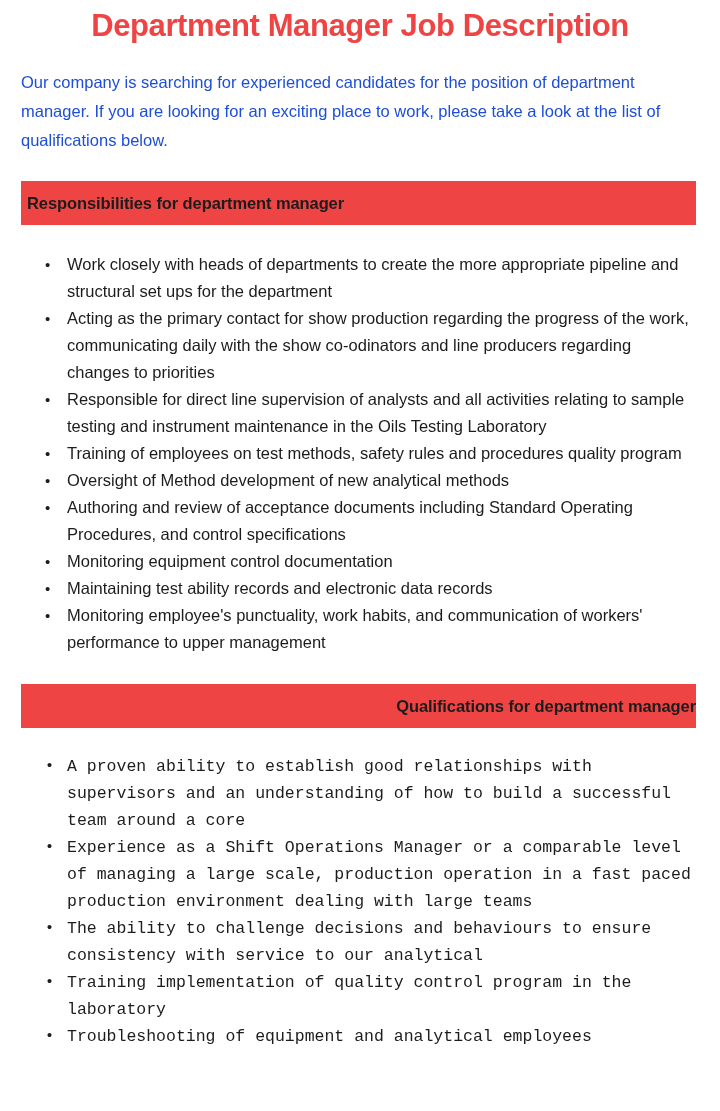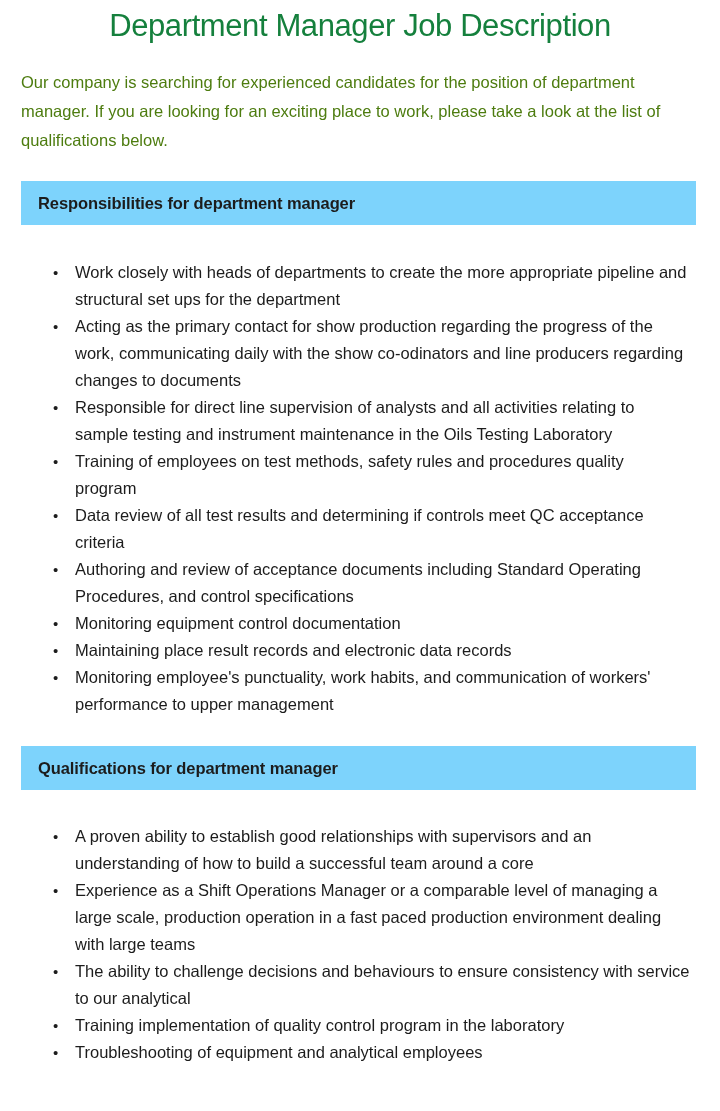--- a/index.html
+++ b/index.html
@@ -20,49 +20,49 @@
     box-sizing: border-box;
     padding: 0;
     background: #ffffff;
     position: relative;
   }
   .doc-title {
     margin: 0;
     padding: 6px 21px 0 21px;
     font-size: 31px;
     line-height: 40px;
-    font-weight: normal;
+    font-weight: bold;
     letter-spacing: -0.4px;
     text-align: center;
-    color: #15803d;
+    color: #ef4444;
   }
   .intro {
     margin: 0;
     padding: 22px 24px 0 21px;
     font-size: 16.5px;
     line-height: 29px;
-    color: #4d7c0f;
+    color: #1d4ed8;
     font-weight: normal;
   }
   .section {
     margin: 0;
   }
   .section-header {
     margin: 26px 24px 0 21px;
-    background: #7dd3fc;
-    padding: 12px 0 12px 17px;
+    background: #ef4444;
+    padding: 12px 0 12px 6px;
     font-size: 16.5px;
     line-height: 20px;
     font-weight: bold;
     color: #1c1c1c;
     letter-spacing: -0.1px;
   }
   ul.bullets {
     list-style: none;
-    margin: 16px;
+    margin: 8px;
     padding: 18px 16px 0 47px;
   }
   ul.bullets li {
     position: relative;
     margin: 0 0 0 0;
     padding: 0 0 0 12px;
     font-size: 16.5px;
     line-height: 27px;
     color: #1c1c1c;
   }
@@ -71,48 +71,50 @@
     position: absolute;
     left: -10px;
     top: 0;
     font-size: 15px;
     line-height: 27px;
     color: #1c1c1c;
   }
   .section-qualifications ul.bullets {
     padding-top: 17px;
     padding-right: 10px;
+    font-family: Liberation Mono, monospace;
   }
   .section-qualifications .section-header {
     margin-top: 28px;
+    text-align: right;
   }
   .tail-space {
     height: 22px;
   }
 </style>
 </head>
 <body>
 
 <div class="page">
 
   <h1 class="doc-title">Department Manager Job Description</h1>
 
   <p class="intro">Our company is searching for experienced candidates for the position of department manager. If you are looking for an exciting place to work, please take a look at the list of qualifications below.</p>
 
   <section class="section section-responsibilities">
     <div class="section-header">Responsibilities for department manager</div>
     <ul class="bullets">
         <li>Work closely with heads of departments to create the more appropriate pipeline and structural set ups for the department</li>
-        <li>Acting as the primary contact for show production regarding the progress of the work, communicating daily with the show co-odinators and line producers regarding changes to documents</li>
+        <li>Acting as the primary contact for show production regarding the progress of the work, communicating daily with the show co-odinators and line producers regarding changes to priorities</li>
         <li>Responsible for direct line supervision of analysts and all activities relating to sample testing and instrument maintenance in the Oils Testing Laboratory</li>
         <li>Training of employees on test methods, safety rules and procedures quality program</li>
-        <li>Data review of all test results and determining if controls meet QC acceptance criteria</li>
+        <li>Oversight of Method development of new analytical methods</li>
         <li>Authoring and review of acceptance documents including Standard Operating Procedures, and control specifications</li>
         <li>Monitoring equipment control documentation</li>
-        <li>Maintaining place result records and electronic data records</li>
+        <li>Maintaining test ability records and electronic data records</li>
         <li>Monitoring employee's punctuality, work habits, and communication of workers' performance to upper management</li>
       </ul>
   </section>
 
   <section class="section section-qualifications">
     <div class="section-header">Qualifications for department manager</div>
     <ul class="bullets">
         <li>A proven ability to establish good relationships with supervisors and an understanding of how to build a successful team around a core</li>
         <li>Experience as a Shift Operations Manager or a comparable level of managing a large scale, production operation in a fast paced production environment dealing with large teams</li>
         <li>The ability to challenge decisions and behaviours to ensure consistency with service to our analytical</li>

